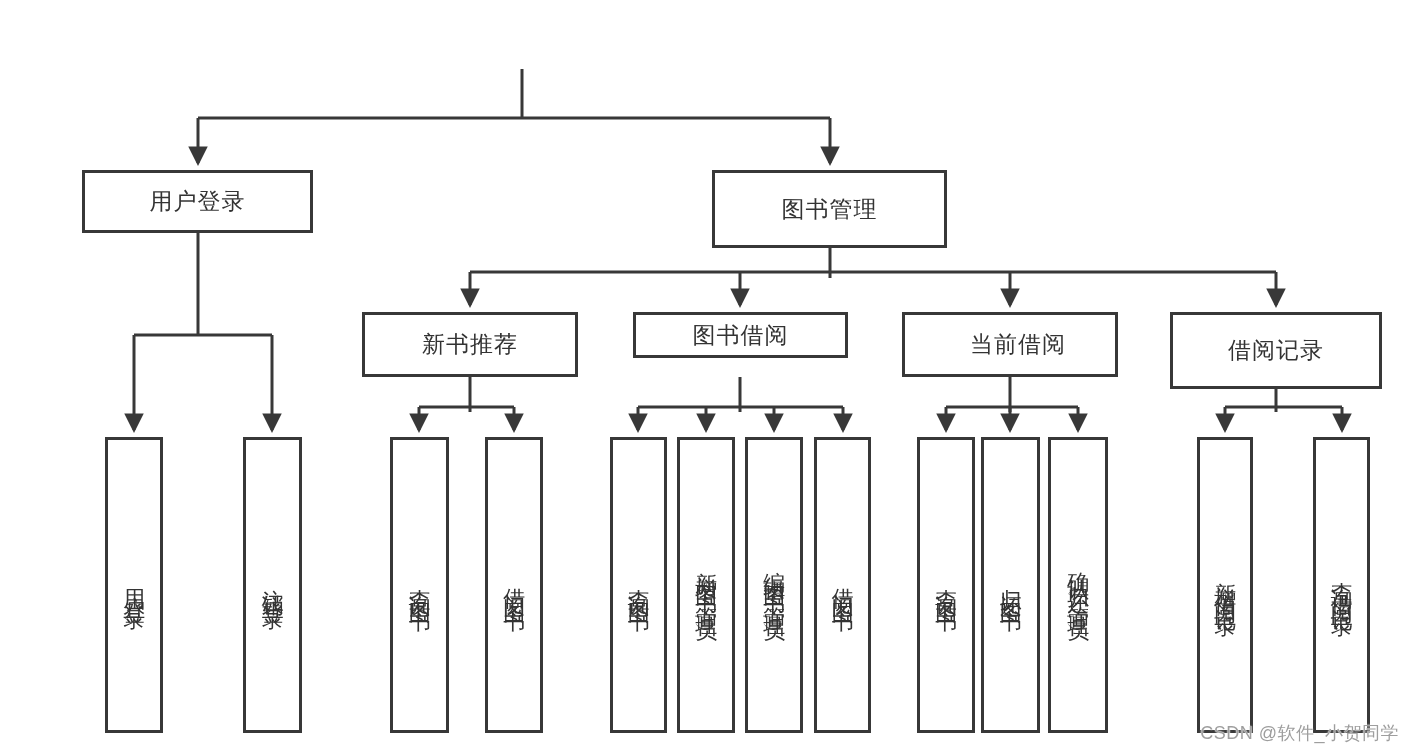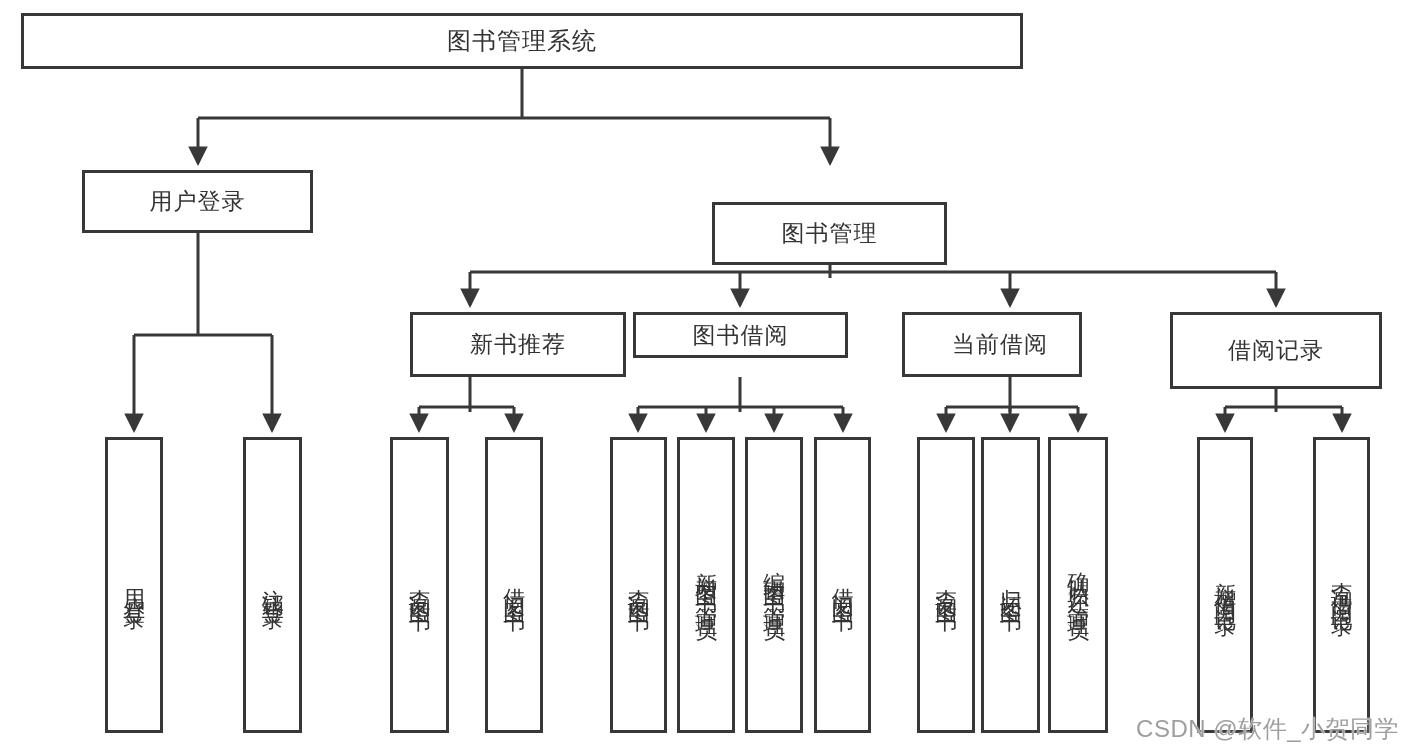--- a/index.html
+++ b/index.html
@@ -43,21 +43,21 @@
     writing-mode: vertical-rl;
     text-orientation: mixed;
     font-size: 22px;
     letter-spacing: 7px;
     line-height: 1.2;
   }
   .watermark {
     position: absolute;
     right: 6px;
     bottom: 2px;
-    font-size: 24px;
+    font-size: 18px;
     color: #9e9e9e;
     letter-spacing: 0.5px;
     text-shadow: 0 0 2px #ffffff, 0 0 1px #ffffff;
     white-space: nowrap;
   }
 </style>
 </head>
 <body>
 
 <div class="canvas">
@@ -98,38 +98,35 @@
       <line x1="946" y1="407" x2="946" y2="430" marker-end="url(#arrow)"></line>
       <line x1="1010" y1="407" x2="1010" y2="430" marker-end="url(#arrow)"></line>
       <line x1="1078" y1="407" x2="1078" y2="430" marker-end="url(#arrow)"></line>
 
       <path d="M1276 377 V412 M1225 407 H1342"></path>
       <line x1="1225" y1="407" x2="1225" y2="430" marker-end="url(#arrow)"></line>
       <line x1="1342" y1="407" x2="1342" y2="430" marker-end="url(#arrow)"></line>
     </g>
   </svg>
 
-  <div class="node hnode root-node" style="left:21px; top:13px; width:1002px; height:56px;">
-    <span>图书管理系统</span>
-  </div>
 
   <div class="node hnode" style="left:82px; top:170px; width:231px; height:63px;">
     <span>用户登录</span>
   </div>
-  <div class="node hnode" style="left:712px; top:170px; width:235px; height:63px;margin-top:32px;">
+  <div class="node hnode" style="left:712px; top:170px; width:235px; height:78px;">
     <span>图书管理</span>
   </div>
 
-  <div class="node hnode" style="left:362px; top:312px; width:216px; height:65px;margin-left:48px;">
+  <div class="node hnode" style="left:362px; top:312px; width:216px; height:65px;">
     <span>新书推荐</span>
   </div>
   <div class="node hnode" style="left:633px; top:312px; width:215px; height:46px;">
     <span>图书借阅</span>
   </div>
-  <div class="node hnode" style="left:902px; top:312px; width:180px; height:65px;padding-left:16px;">
+  <div class="node hnode" style="left:902px; top:312px; width:216px; height:65px;padding-left:16px;">
     <span>当前借阅</span>
   </div>
   <div class="node hnode" style="left:1170px; top:312px; width:212px; height:77px;">
     <span>借阅记录</span>
   </div>
 
   <div class="node vnode" style="left:105px; top:437px; width:58px; height:296px;">
     <span>用户登录</span>
   </div>
   <div class="node vnode" style="left:243px; top:437px; width:59px; height:296px;">

